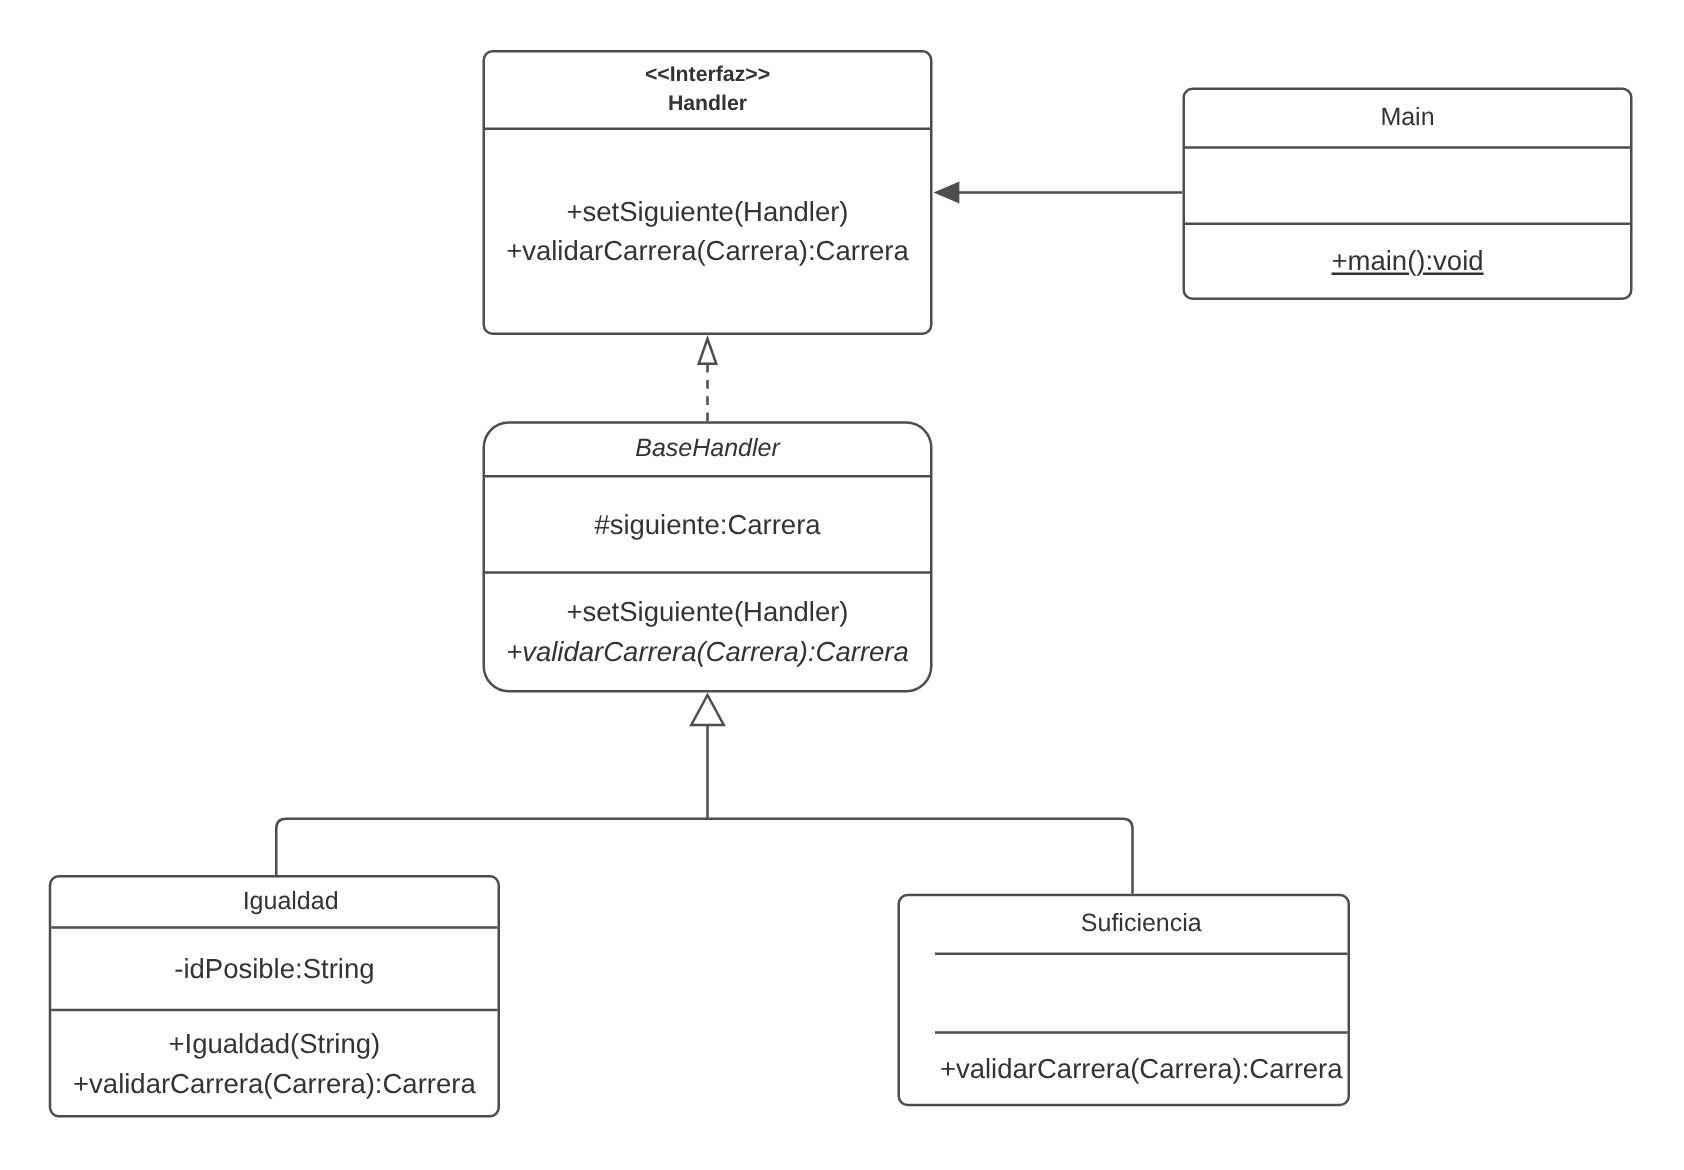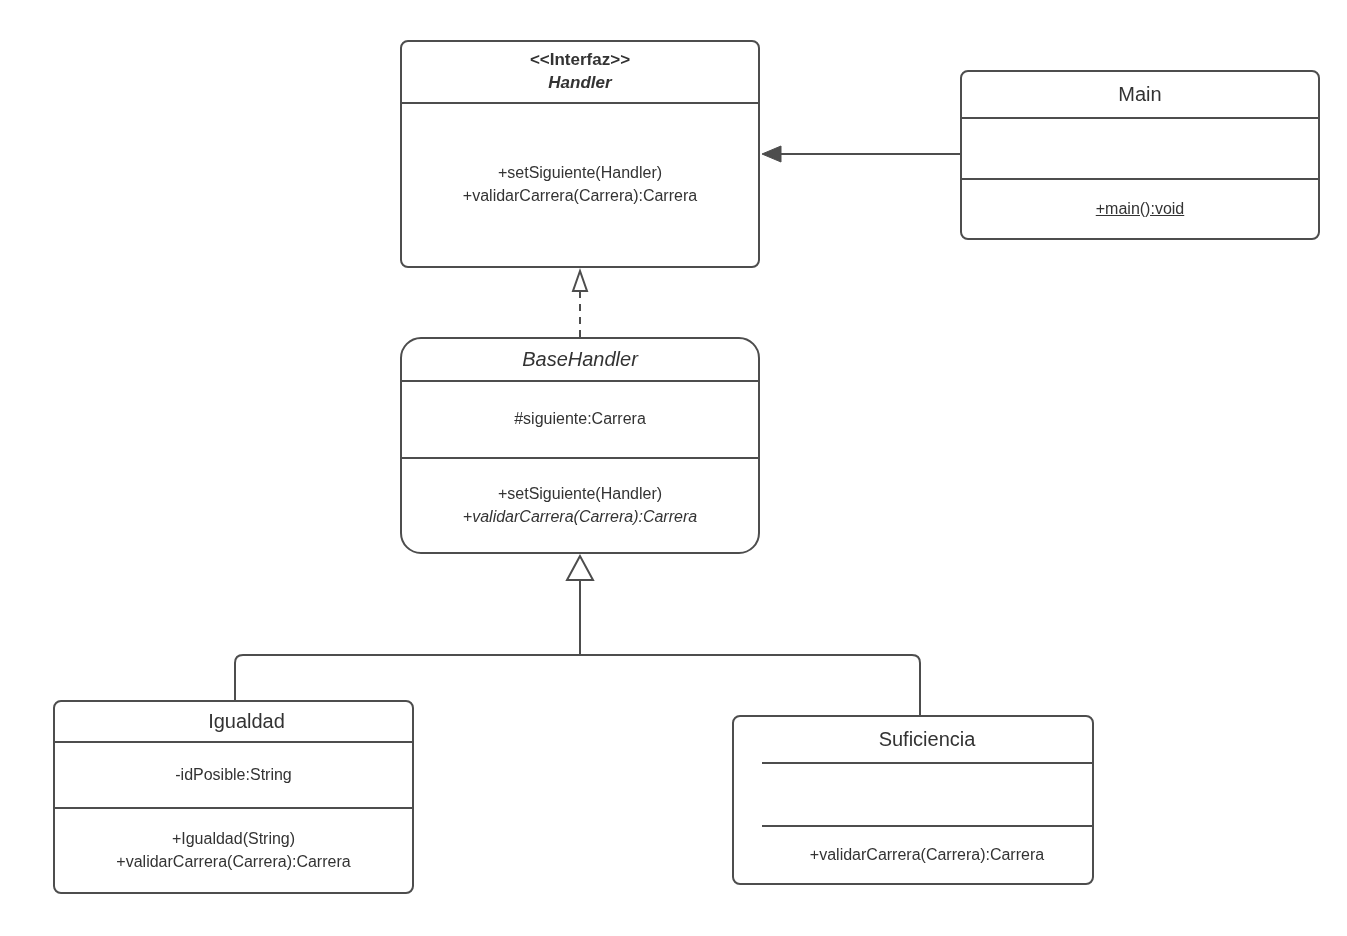--- a/index.html
+++ b/index.html
@@ -2,21 +2,21 @@
 <html><head>
 <meta charset="utf-8">
 <style>
   * { margin: 0; padding: 0; box-sizing: border-box; }
   html, body { background: #ffffff; }
   body {
     width: 1347px; height: 936px; position: relative; overflow: hidden;
     font-family: "Liberation Sans", sans-serif;
     color: #333333;
   }
-  .canvas { position: absolute; left: 14px; top: 0; width: 1198px; height: 936px; }
+  .canvas { position: absolute; left: 0; top: 0; width: 1198px; height: 936px; }
 
   
   .connector-layer { position: absolute; left: 0; top: 0; width: 1347px; height: 936px; }
 
   
   .uml-class {
     position: absolute;
     background: #ffffff;
     border: 2px solid #4d4d4d;
     border-radius: 8px;
@@ -31,22 +31,22 @@
     flex: 0 0 auto;
   }
   .uml-section {
     border-top: 2px solid #4d4d4d;
     display: flex; flex-direction: column;
     justify-content: center; align-items: center;
     text-align: center;
   }
   .class-title   { font-size: 20px; line-height: 1.25; }
   .stereotype    { font-size: 17px; font-weight: bold; line-height: 1.35; }
-  .iface-name    { font-size: 17px; font-weight: bold; line-height: 1.35; font-style: italic; }
-  .member        { font-size: 16px; line-height: 1.42; white-space: nowrap; }
+  .iface-name    { font-size: 17px; font-weight: bold; line-height: 1.35; }
+  .member        { font-size: 22px; line-height: 1.42; white-space: nowrap; }
   .italic        { font-style: italic; }
   .underline     { text-decoration: underline; }
 
   
   #box-handler     { left: 386px; top: 40px;  width: 360px; height: 228px; }
   #box-handler .uml-header { height: 60px; }
   #box-handler .uml-section { flex: 1 1 auto; }
 
   #box-main        { left: 946px; top: 70px;  width: 360px; height: 170px; }
   #box-main .uml-header { height: 45px; }

